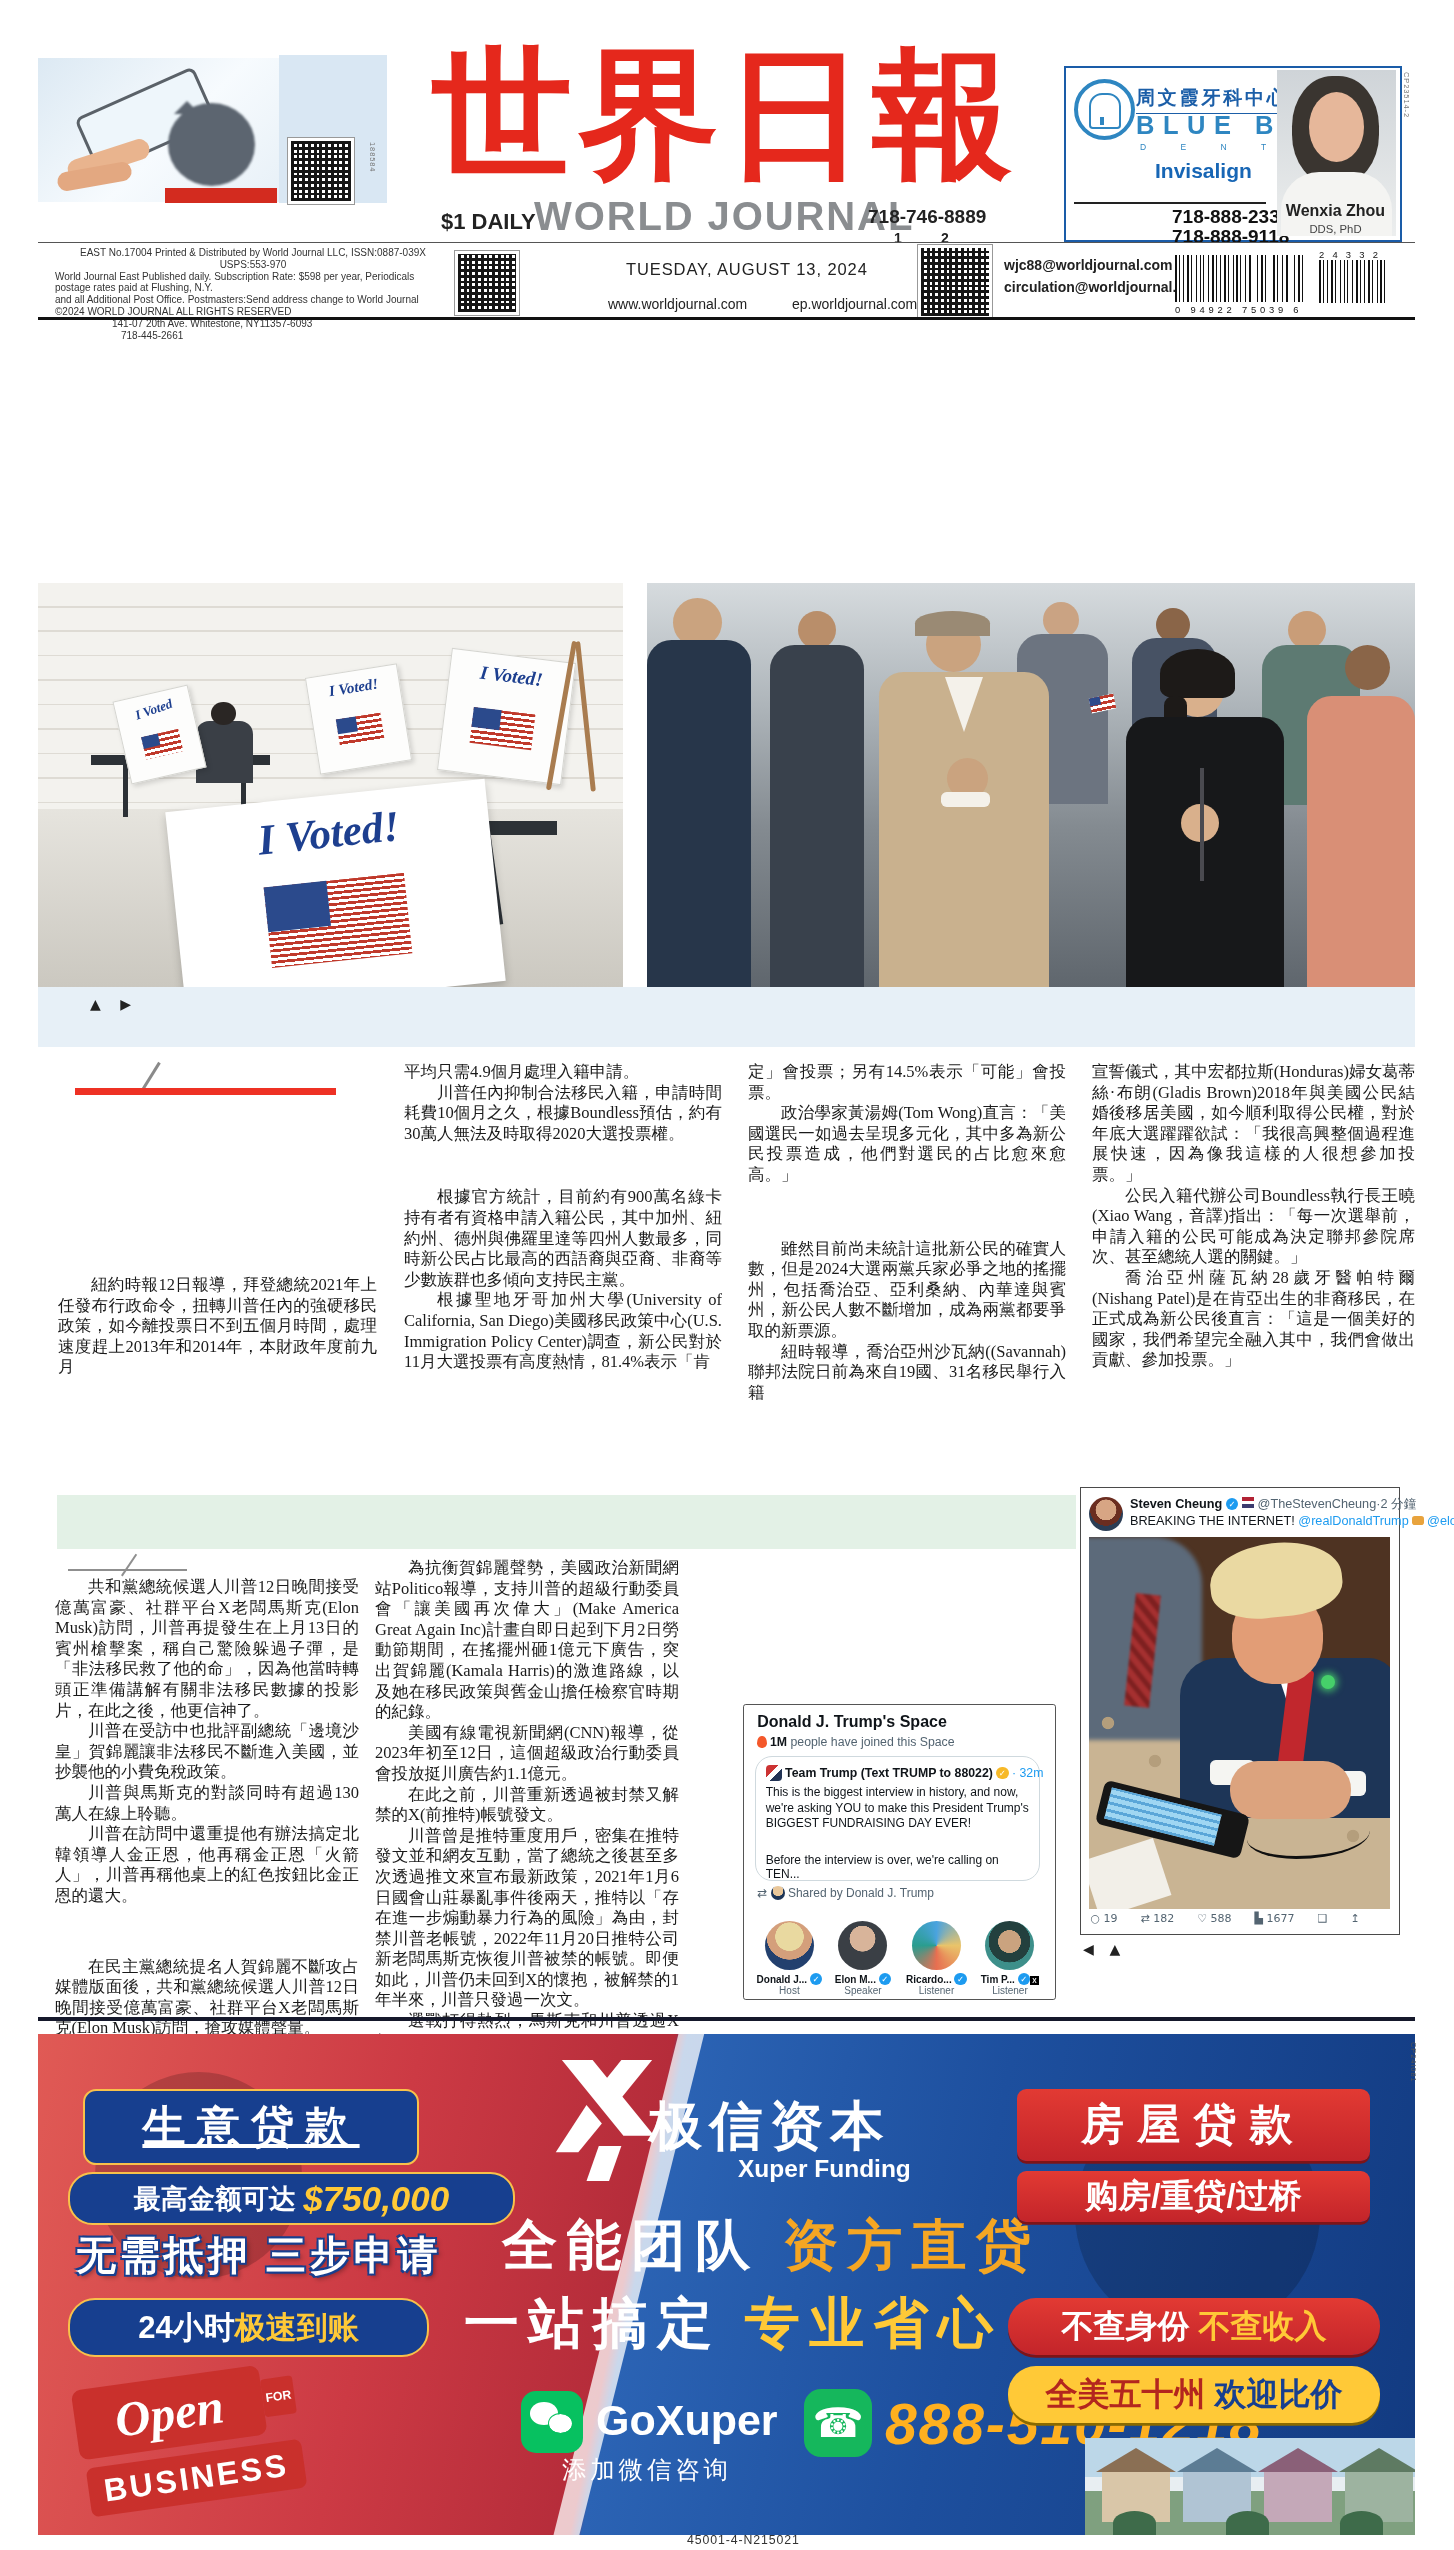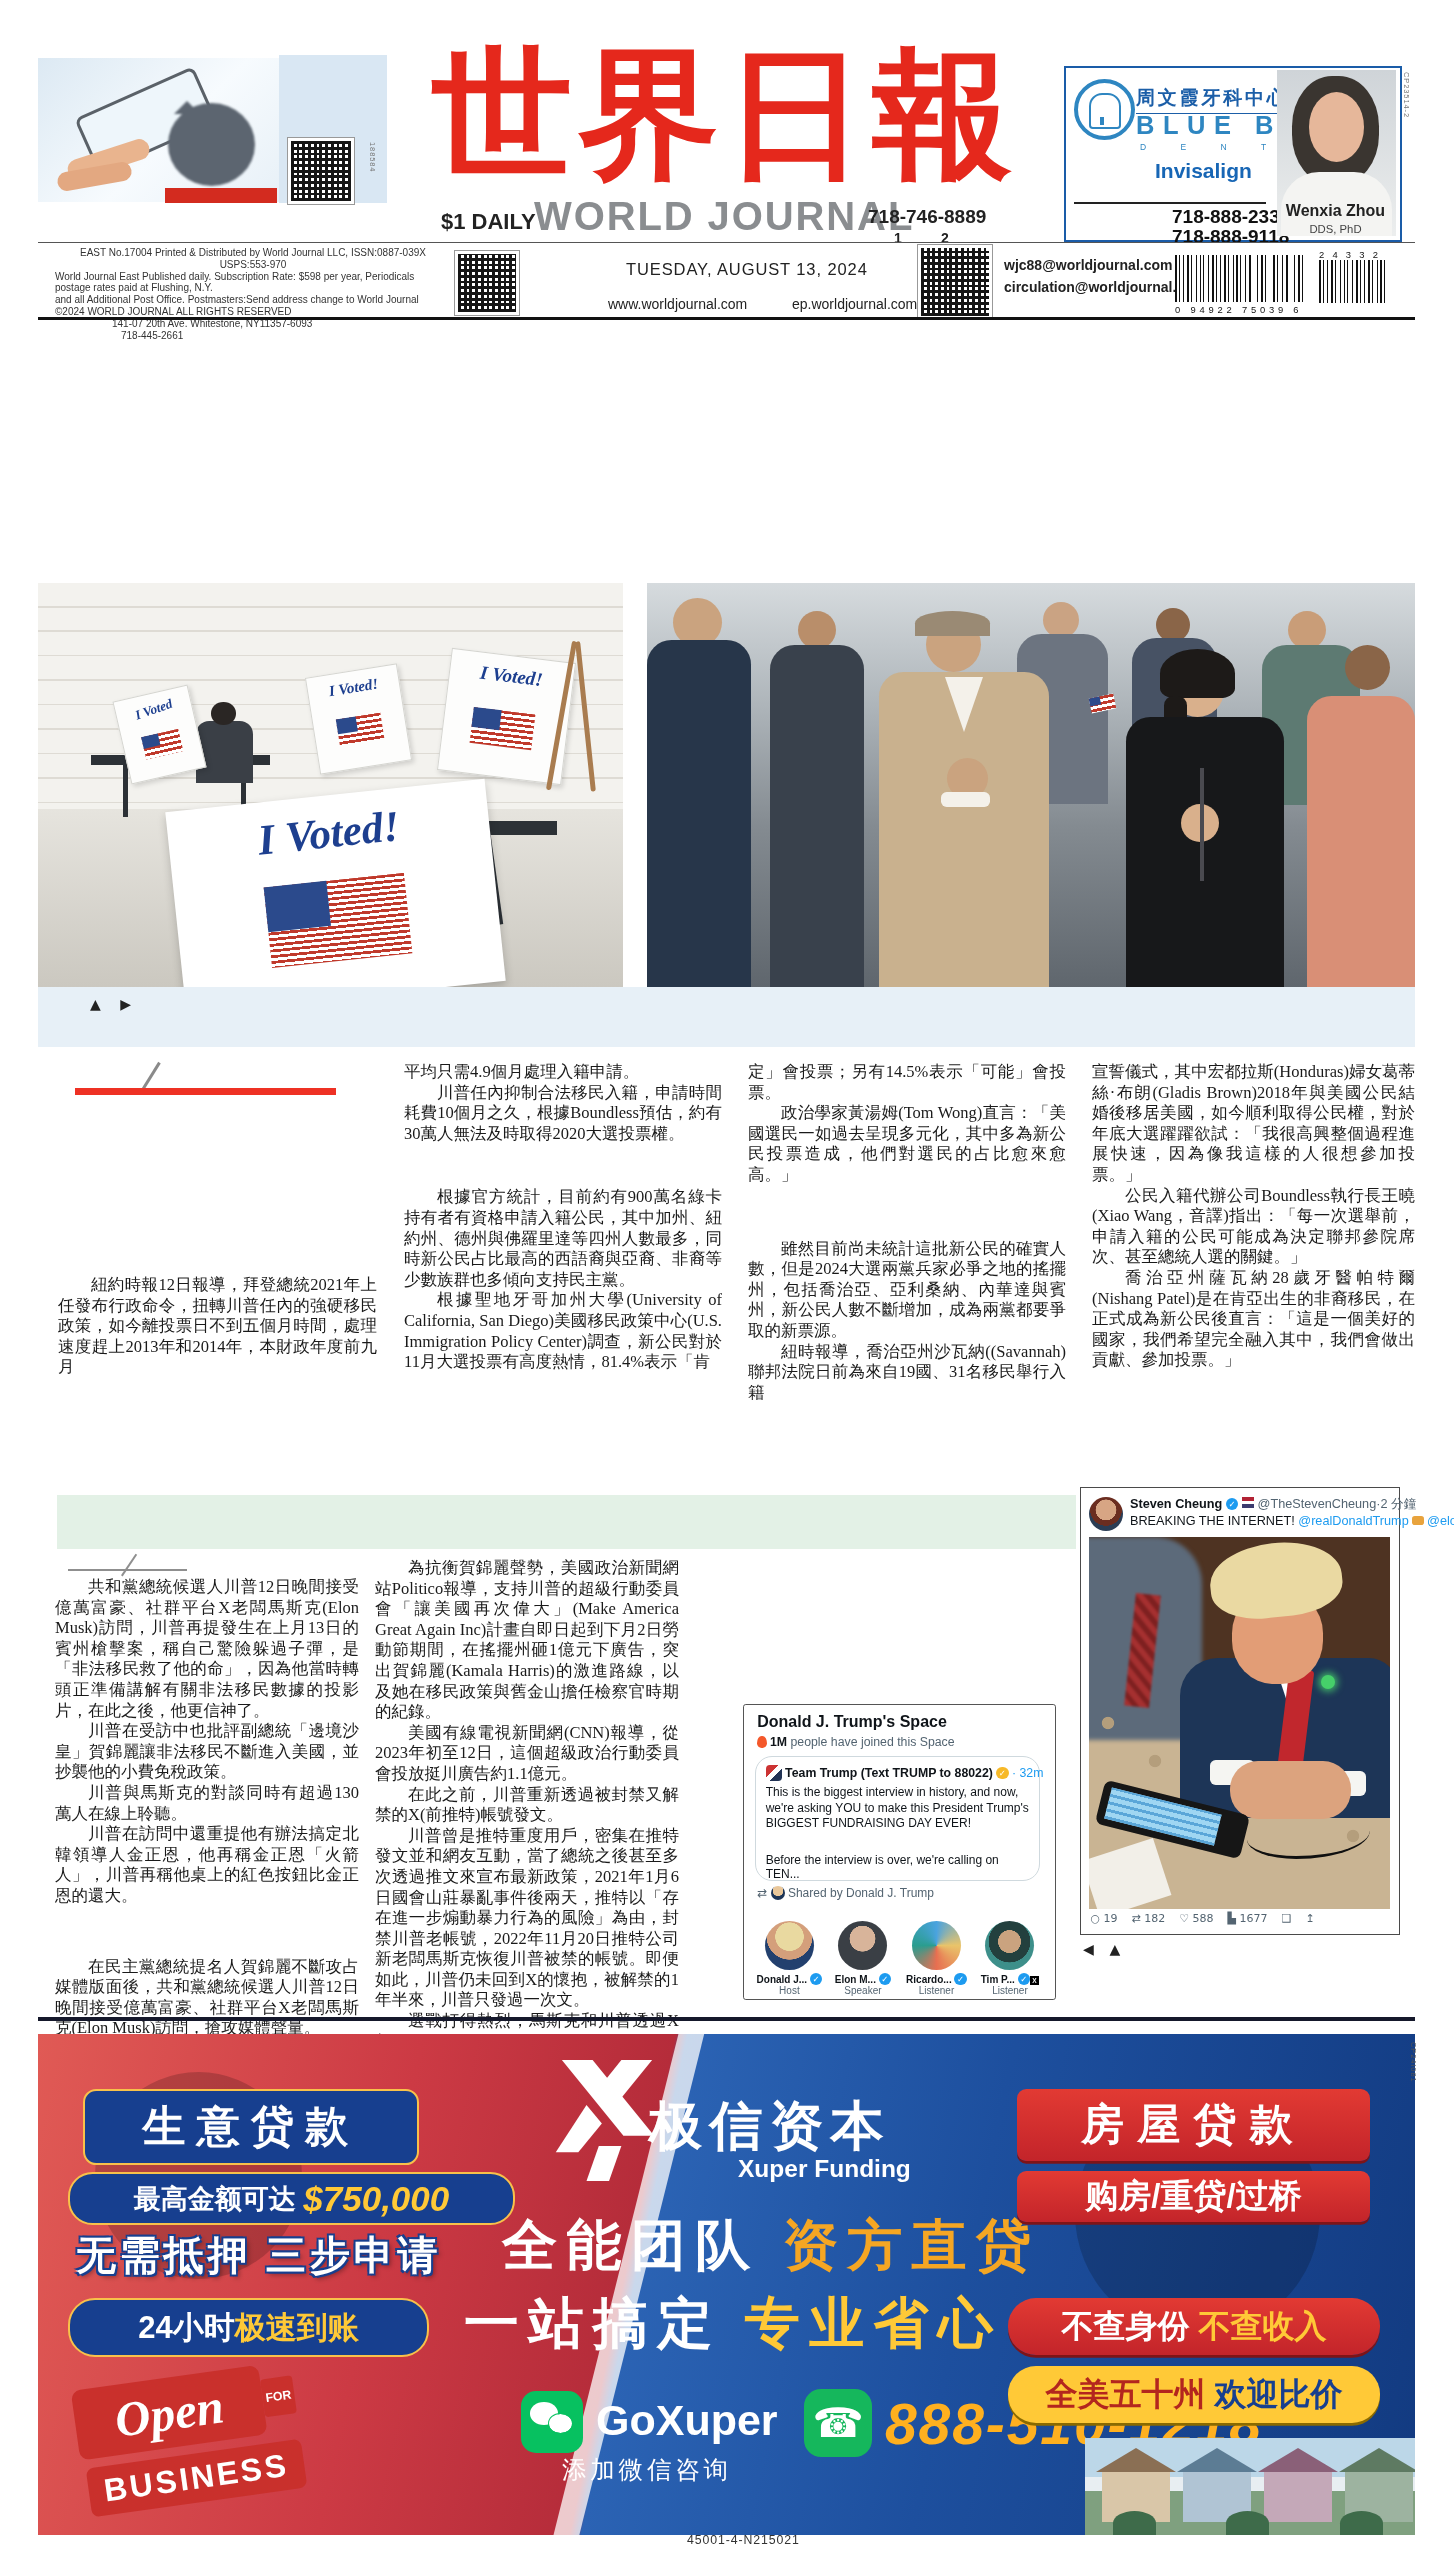--- a/index.html
+++ b/index.html
@@ -116,21 +116,21 @@
   .dt-shirt{left:185px;top:124px;width:40px;height:60px;background:#fff;clip-path:polygon(0 0,100% 0,50% 100%);}
   .dt-tie{left:194px;top:132px;width:24.5px;height:106px;background:#c1272d;transform:rotate(7deg);border-radius:3.8px;}
   .dt-green{left:232px;top:138px;width:14px;height:14px;border-radius:50%;background:#46d06a;box-shadow:0 0 7.5px 2.8px rgba(70,208,106,.8);}
   .dt-cuff{position:absolute;width:45px;height:24.5px;background:#f5f5f2;border-radius:5.7px;}
   .dt-hands{left:141px;top:224px;width:121px;height:58px;background:#dca37e;border-radius:28px;}
   .dt-phone{left:9.4px;top:260px;width:149px;height:45px;background:#161616;border-radius:7.5px;transform:rotate(14deg);}
   .dt-screen{position:absolute;left:7.5px;top:5.7px;width:113px;height:32px;background:#9fd6f2;
              background-image:repeating-linear-gradient(0deg,#5aa6d8 0 2.8px,transparent 2.8px 7.5px);}
   .dt-cable{left:158px;top:274px;width:123px;height:45px;border-bottom:3.8px solid #101010;border-radius:0 0 60% 40%;}
   .dt-paper{left:0;top:311px;width:75px;height:60px;background:#f2efe8;transform:rotate(-18deg);}
-  .tw-stats{left:9.4px;top:424px;width:299px;display:flex;gap:14px;font-size:11px;color:#536471;
+  .tw-stats{left:9.4px;top:424px;width:299px;display:flex;gap:23px;font-size:11px;color:#536471;
             font-family:"DejaVu Sans",sans-serif;}
   .tw-marks{left:1083px;top:1941px;font-size:14px;color:#222;letter-spacing:5.7px;font-family:"DejaVu Sans",sans-serif;}
   
   .space{left:743px;top:1704px;width:311px;height:294px;background:#fff;border:1.9px solid #555;border-radius:2.8px;}
   .sp-title{left:13.2px;top:7.5px;font-size:16px;font-weight:bold;color:#0f1419;}
   .sp-joined{left:13.2px;top:30px;font-size:12.3px;color:#536471;}
   .flame{display:inline-block;width:9.4px;height:12.3px;background:#f4582a;border-radius:50% 50% 50% 50%/60% 60% 40% 40%;vertical-align:-1.9px;}
   .sp-inner{left:11.3px;top:51px;width:283px;height:123px;border:1.4px solid #cfd9de;border-radius:17px;background:#fff;}
   .sp-team{left:9.4px;top:7.5px;font-size:12.3px;font-weight:bold;color:#0f1419;white-space:nowrap;}
   .sp-tava{display:inline-block;width:16px;height:16px;border-radius:3.8px;vertical-align:-3.8px;
@@ -452,21 +452,21 @@
       </div>
     </div>
   </div>
 
   <div class="abs rule-s2"></div>
   <div class="abs mega">
     <div class="abs shine"></div>
     <div class="abs blob" style="left:57px;top:38px;width:207px;height:207px;"></div>
     <div class="abs blob" style="left:1037px;top:57px;width:245px;height:245px;"></div>
 
-    <div class="navybox" style="left:45px;top:55px;width:332px;height:72px;font-size:43px;font-weight:bold;letter-spacing:11.3px;">
+    <div class="navybox" style="left:45px;top:55px;width:332px;height:72px;font-size:43px;font-weight:bold;letter-spacing:11.3px;text-decoration:underline;">
       <span>生意贷款</span>
     </div>
     <div class="navybox" style="left:30px;top:138px;width:443px;height:49px;border-radius:24.5px;font-size:27px;font-weight:bold;">
       <span>最高金额可达</span>&nbsp;
       <span class="yellow" style="font-size:35px;font-style:italic;">$750,000</span>
     </div>
     <div class="abs outline-w" style="left:38px;top:194px;font-size:40px;font-weight:bold;letter-spacing:3.8px;">无需抵押 三步申请</div>
     <div class="navybox" style="left:30px;top:264px;width:357px;height:55px;border-radius:27px;font-size:31px;font-weight:bold;">
       <span>24小时</span>
       <span class="yellow">极速到账</span>

